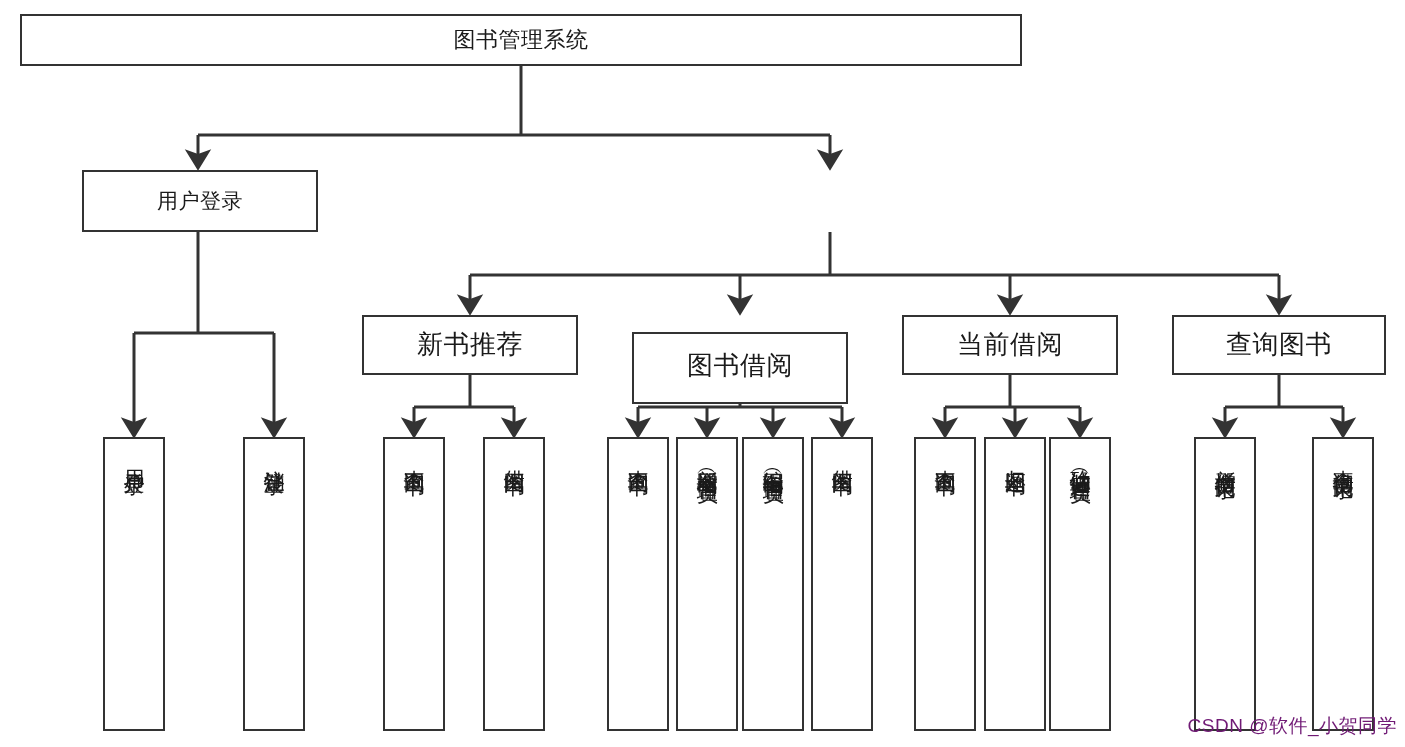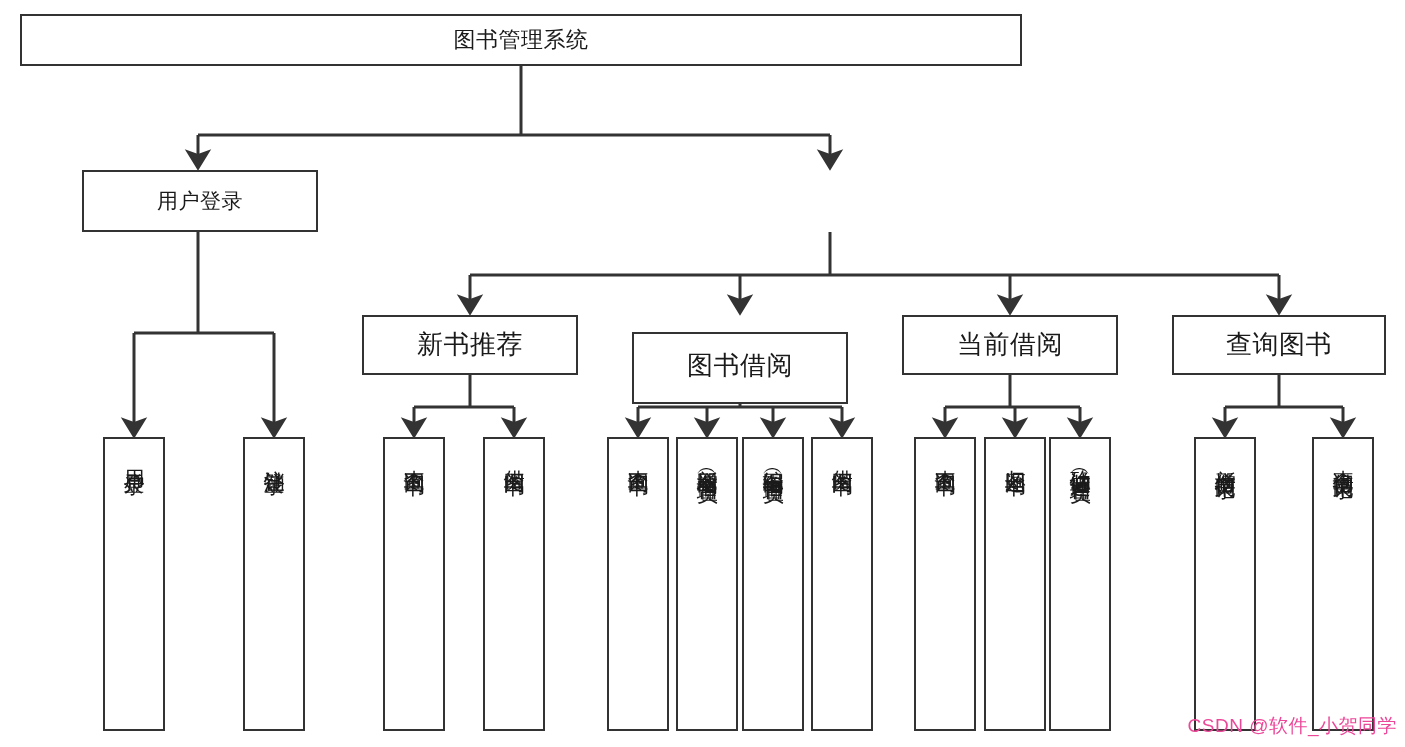--- a/index.html
+++ b/index.html
@@ -55,21 +55,21 @@
     white-space: nowrap;
   }
   .node.root .label { font-size: 22px; }
   .node.level2 .label { font-size: 21px; }
   .node.level3 .label { font-size: 26px; }
   #watermark {
     position: absolute;
     right: 8px;
     bottom: 8px;
     font-size: 19px;
-    color: #ec4899;
+    color: #701a75;
     white-space: nowrap;
     letter-spacing: 0.5px;
   }
 </style>
 </head>
 <body>
 
 <div id="canvas">
 
   <svg class="edges" viewBox="0 0 1405 747" xmlns="http://www.w3.org/2000/svg">

